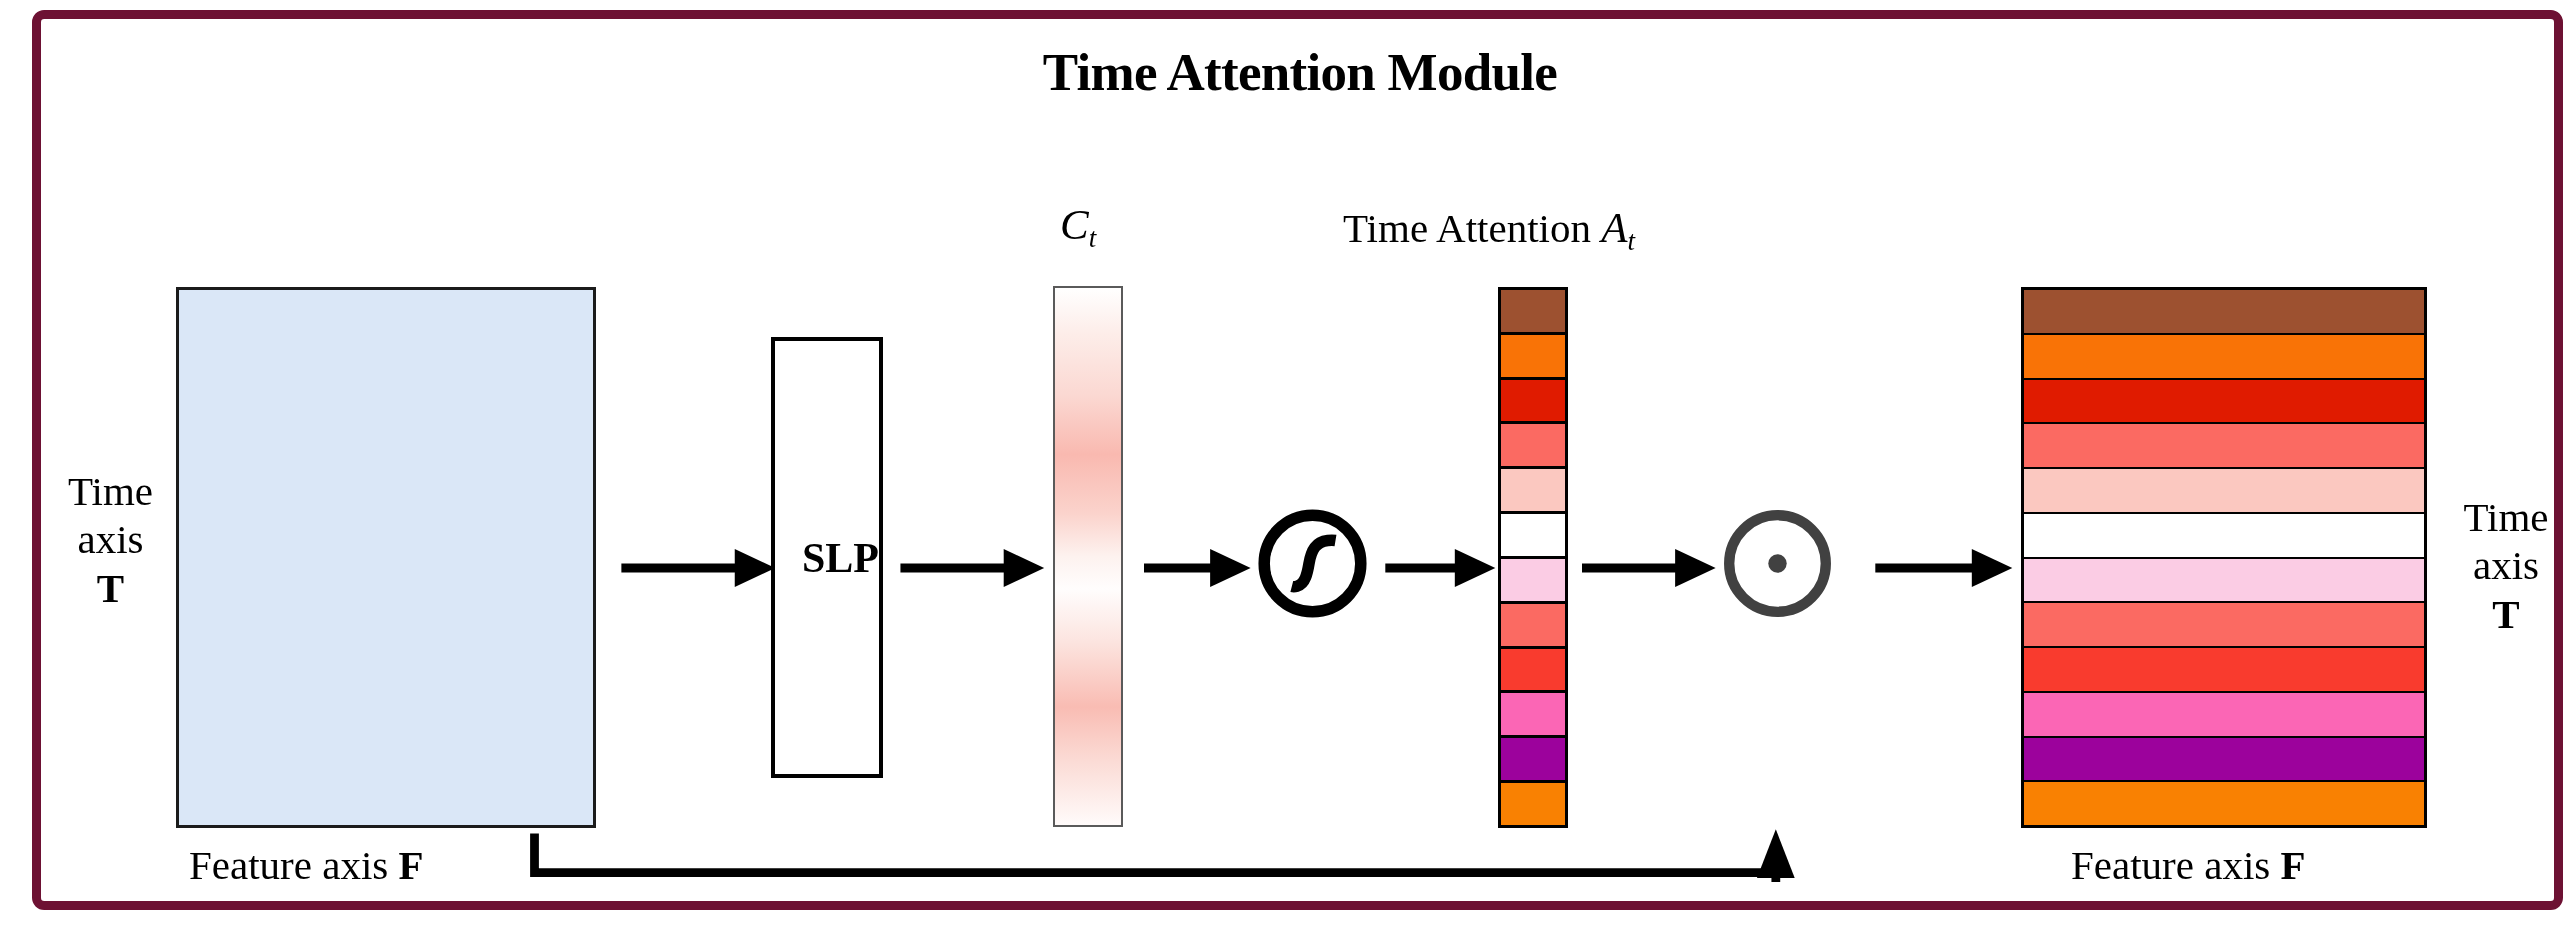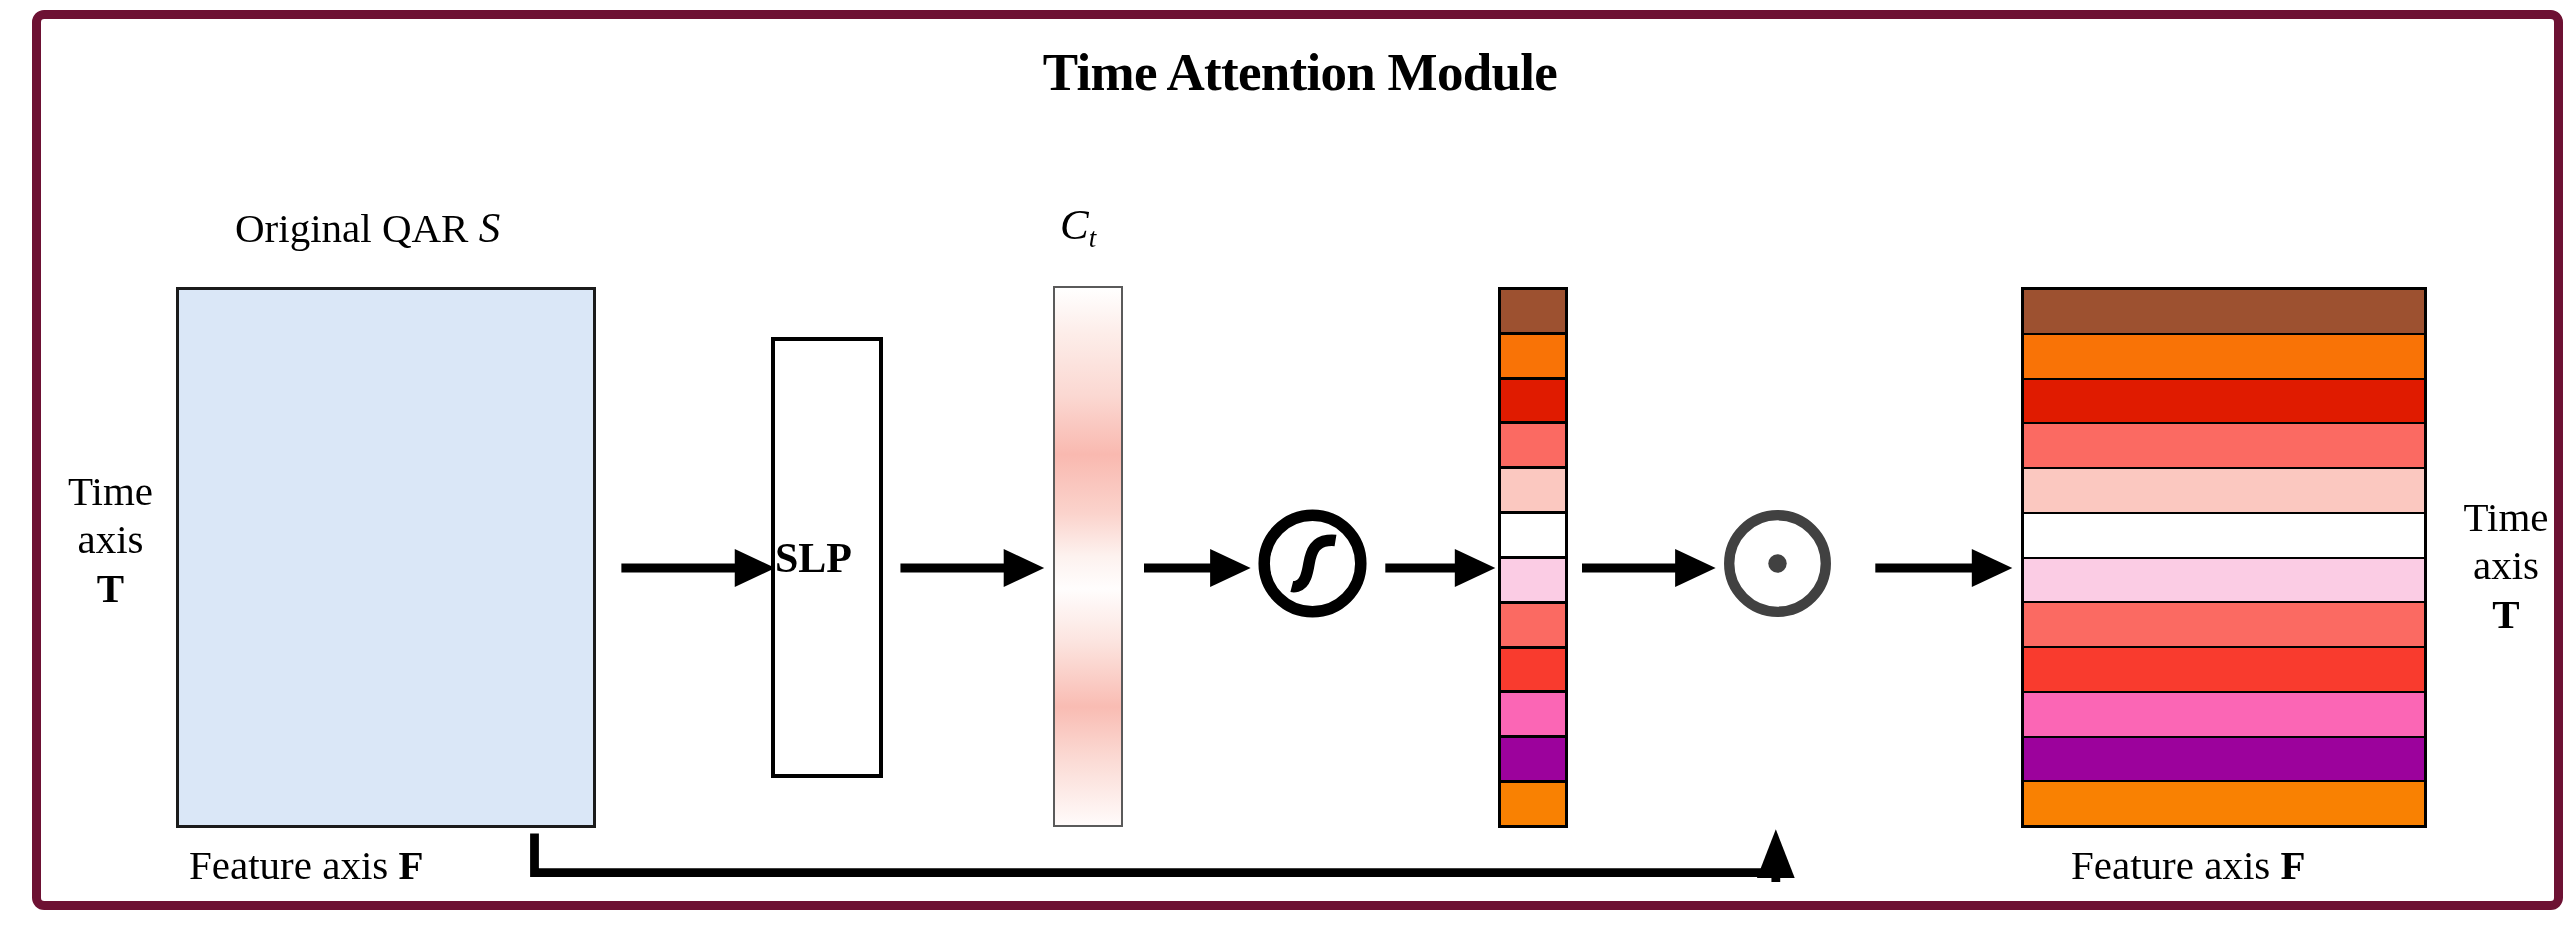--- a/index.html
+++ b/index.html
@@ -45,21 +45,21 @@
     background:#dae7f7;border:3.4px solid #1b1b1b;box-sizing:border-box;
   }
 
   
   .slp{
     position:absolute;left:759px;top:337px;width:112px;height:441px;
     background:#ffffff;border:4.1px solid #000;box-sizing:border-box;
   }
   .slp span{
     position:absolute;left:0;right:0;top:50%;transform:translateY(-50%);
-    text-align:left;font-size:42px;font-weight:bold;
+    text-align:right;font-size:42px;font-weight:bold;
     font-family:"Liberation Serif", serif;color:#000;
   }
 
   
   .ctcol{
     position:absolute;left:1041px;top:286px;width:70px;height:541px;
     border:2.7px solid #5a5a5a;box-sizing:border-box;
     background:linear-gradient(to bottom,
       #ffffff 0%, #fdeeea 8%, #fbd8d2 20%, #f9b9b0 31%,
       #fbd3cc 42%, #fdf2ef 50%, #fffdfd 56%,
@@ -104,24 +104,20 @@
   <div class="frame" style="border-color: rgb(109, 17, 51);"></div>
 
   <div class="title">Time Attention Module</div>
 
   <div class="axis-stack" style="left:41px;top:467px;width:115px;">
     <div>Time</div>
     <div>axis</div>
     <div class="bold">T</div>
   </div>
 
-  <div class="cap" style="left:223px;top:203px;">
-    <span>Original QAR</span>
-    <span class="sym">S</span>
-  </div>
 
   <div class="qar" style="background: rgb(218, 231, 247); border-color: rgb(27, 27, 27);"></div>
 
   <div class="cap" style="left:177px;top:841px;">
     <span>Feature axis</span>
     <span class="bold">F</span>
   </div>
 
   <svg class="arrow" style="left:609px;top:541px;" width="156" height="54" viewBox="0 0 230 80">
     <line x1="0" y1="40" x2="172" y2="40" stroke="#000" stroke-width="13"></line>
@@ -151,20 +147,24 @@
   <svg class="sigmoid" viewBox="0 0 100 100">
     <circle cx="50" cy="50" r="42" fill="#fff" stroke="#000" stroke-width="10"></circle>
     <path d="M32 70 C32 70 40 72 44 62 C48 52 46 44 52 36 C58 28 70 30 70 30" fill="none" stroke="#000" stroke-width="10" stroke-linecap="butt"></path>
   </svg>
 
   <svg class="arrow" style="left:1373px;top:541px;" width="112" height="54" viewBox="0 0 165 80">
     <line x1="0" y1="40" x2="107" y2="40" stroke="#000" stroke-width="13"></line>
     <polygon points="103,12 163,40 103,68" fill="#000"></polygon>
   </svg>
 
+  <div class="cap" style="left:1331px;top:203px;">
+    <span>Time Attention</span>
+    <span class="sym">A</span><span class="sub">t</span>
+  </div>
 
   <div class="atcol">
     <div class="band" style="background: rgb(157, 81, 48);"></div>
     <div class="band" style="background: rgb(249, 115, 6);"></div>
     <div class="band" style="background: rgb(224, 27, 0);"></div>
     <div class="band" style="background: rgb(251, 106, 98);"></div>
     <div class="band" style="background: rgb(251, 200, 192);"></div>
     <div class="band" style="background: rgb(255, 255, 255);"></div>
     <div class="band" style="background: rgb(251, 204, 228);"></div>
     <div class="band" style="background: rgb(251, 106, 98);"></div>

